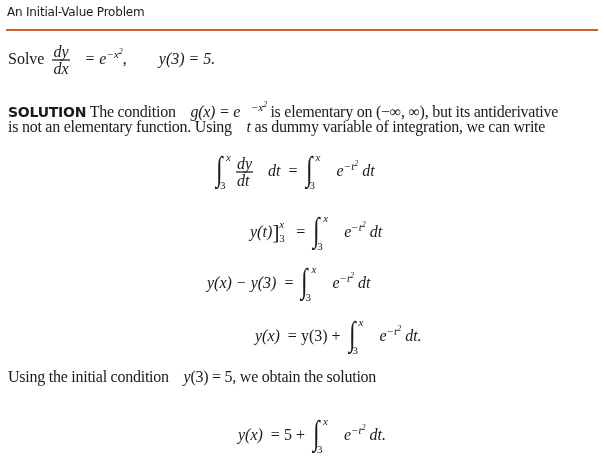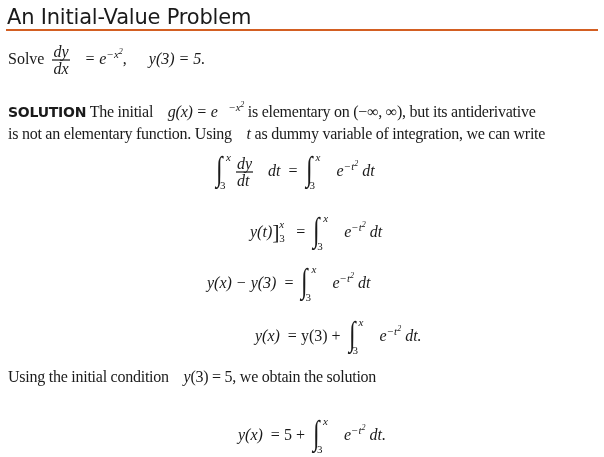--- a/index.html
+++ b/index.html
@@ -1,19 +1,19 @@
 <!DOCTYPE html>
 <html><head>
   <meta charset="utf-8">
   <style>
     html, body { margin: 0; padding: 0; background: #ffffff; }
     body { width: 604px; height: 457px; position: relative; overflow: hidden; color: #1a1a1a;
            font-family: "Liberation Serif", serif; }
     .abs { position: absolute; white-space: nowrap; }
-    .heading { left: 7px; top: 5px; font-family: "DejaVu Sans", sans-serif; font-size: 21px; font-weight: normal; color: #1a1a1a; letter-spacing: -0.2px; }
+    .heading { left: 7px; top: 5px; font-family: "DejaVu Sans", sans-serif; font-size: 12px; font-weight: normal; color: #1a1a1a; letter-spacing: -0.2px; }
     .rule { left: 6px; top: 29px; width: 592px; height: 2px; background: #d35f22; }
     .serif { font-family: "Liberation Serif", serif; font-size: 16px; }
     .it { font-style: italic; margin-left: 11px; }
     .frac { display: inline-block; vertical-align: middle; position: relative; }
     .frac .num { display: block; font-style: italic; line-height: 15px; padding: 0 1px; }
     .frac .den { display: block; font-style: italic; line-height: 15px; border-top: 2px solid #737373; padding: 0 1px; }
     sup { font-size: 11px; vertical-align: 6px; line-height: 0; }
     sup sup { font-size: 8px; vertical-align: 4px; }
     .sol-label { font-family: "DejaVu Sans", sans-serif; font-weight: bold; font-size: 14px; }
     .para { left: 8px; font-size: 16px; letter-spacing: -0.25px; }
@@ -32,28 +32,28 @@
 <div class="abs heading">An Initial-Value Problem</div>
 <div class="abs rule"></div>
 
 <div class="abs serif" style="left:8px; top:44px;">
   <span>Solve</span>
   <span class="frac" style="margin-left:4px;">
     <span class="num">dy</span>
     <span class="den">dx</span>
   </span>
   <span class="it"><span>= e</span><sup><span>−x</span><sup>2</sup></sup></span><span>,</span>
-  <span class="it" style="margin-left:18px;">y(3) = 5.</span>
+  <span class="it" style="margin-left:28px;">y(3) = 5.</span>
 </div>
 
 <div class="abs para" style="top:103px;">
   <span class="sol-label">SOLUTION</span>
-  <span>The initial </span><span class="it">g(x) = e</span><sup class="it"><span>−x</span><sup>2</sup></sup><span> is elementary on (−∞, ∞), but its antiderivative</span>
+  <span>The condition </span><span class="it">g(x) = e</span><sup class="it"><span>−x</span><sup>2</sup></sup><span> is elementary on (−∞, ∞), but its antiderivative</span>
 </div>
-<div class="abs para" style="top:125px;">
+<div class="abs para" style="top:118px;">
   <span>is not an elementary function. Using </span><span class="it">t</span><span> as dummy variable of integration, we can write</span>
 </div>
 
 <div class="abs serif" style="left:216px; top:156px;">
   <span class="integral"><span class="sign">∫</span><span class="up">x</span><span class="lo">3</span></span>
   <span class="frac"><span class="num">dy</span><span class="den">dt</span></span>
   <span class="it">dt</span>
   <span style="margin:0 4px;">=</span>
   <span class="integral"><span class="sign">∫</span><span class="up">x</span><span class="lo">3</span></span>
   <span class="it"><span>e</span><sup><span>−t</span><sup>2</sup></sup> <span>dt</span></span>

